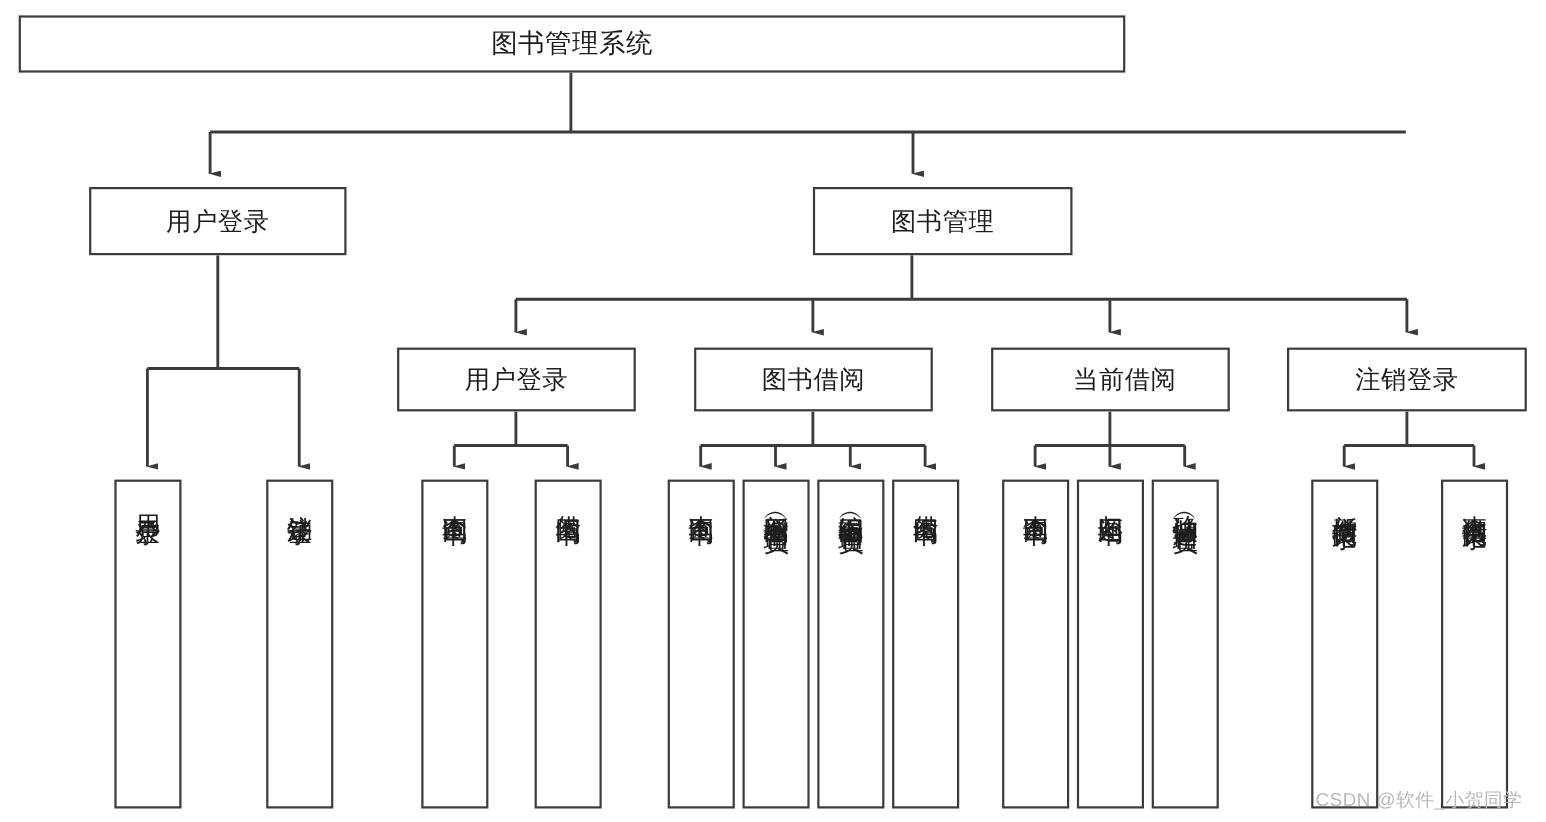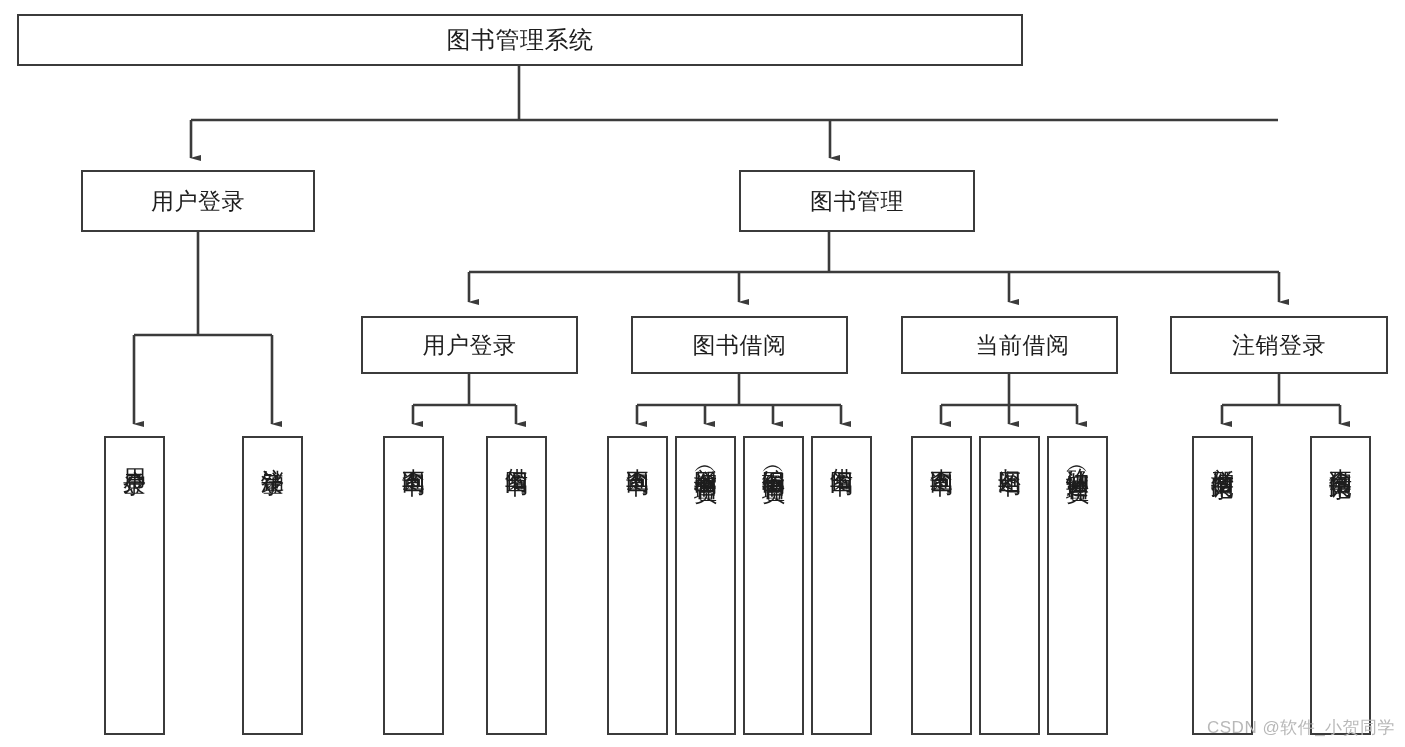--- a/index.html
+++ b/index.html
@@ -62,21 +62,20 @@
     line-height: 1.0;
     letter-spacing: 2px;
     white-space: nowrap;
   }
   .watermark {
     position: absolute;
     font-size: 17px;
     color: #b8b8b8;
     white-space: nowrap;
     letter-spacing: 0.5px;
-    margin-left: 11px;
   }
 </style>
 </head>
 <body>
 
 <div id="canvas">
 
   <svg class="wires" viewBox="0 0 1405 747" xmlns="http://www.w3.org/2000/svg">
     <defs>
       <marker id="arrow" markerWidth="10" markerHeight="12" refX="3" refY="10" orient="auto" markerUnits="userSpaceOnUse">

